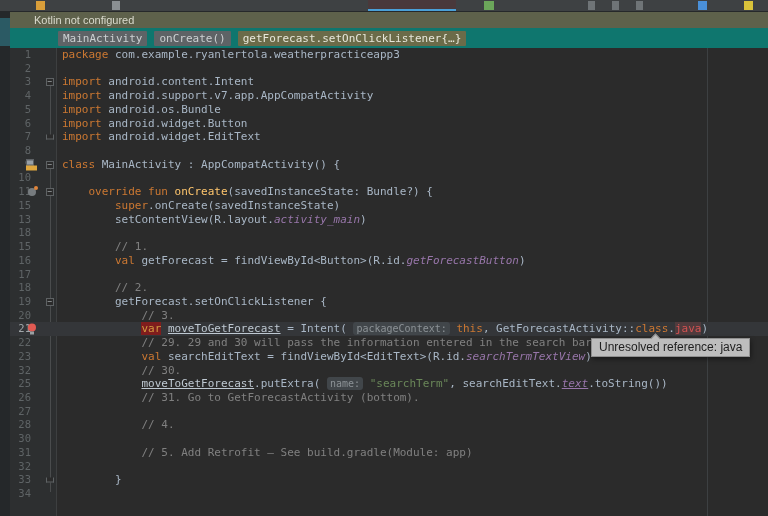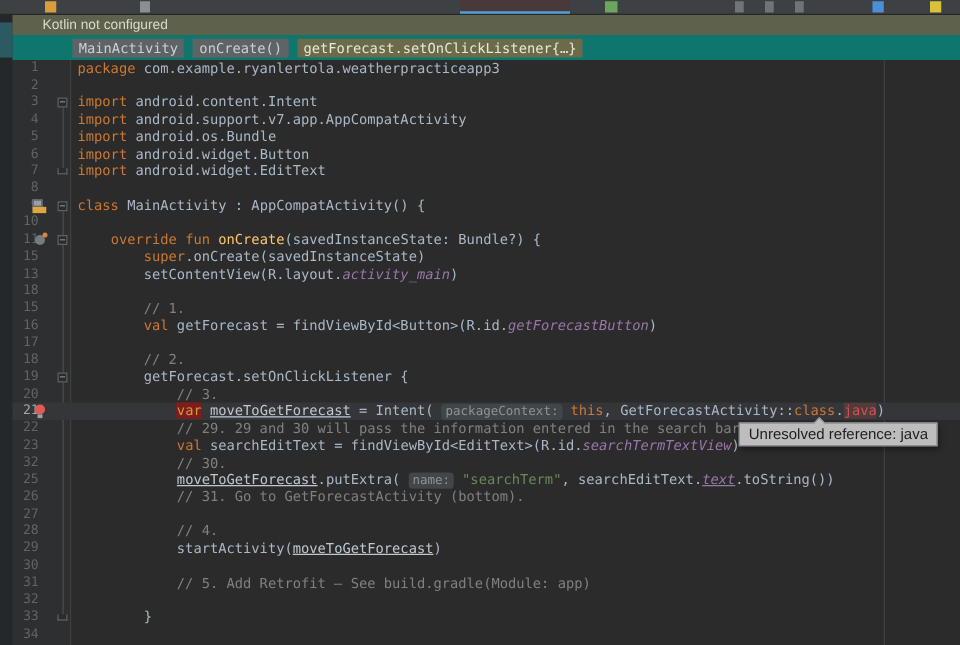--- a/index.html
+++ b/index.html
@@ -291,26 +291,20 @@
         <div class="code"></div>
       </div>
       <div class="row">
         <div class="gutter">
           <span class="ln">28</span>
         </div>
         <div class="code"><span class="tk-cmt">            // 4.</span></div>
       </div>
       <div class="row">
         <div class="gutter">
-          <span class="ln">29</span>
-        </div>
-        <div class="code"><span class="tk-pl">            startActivity(</span><span class="tk-und">moveToGetForecast</span><span class="tk-pl">)</span></div>
-      </div>
-      <div class="row">
-        <div class="gutter">
           <span class="ln">30</span>
         </div>
         <div class="code"></div>
       </div>
       <div class="row">
         <div class="gutter">
           <span class="ln">31</span>
         </div>
         <div class="code"><span class="tk-cmt">            // 5. Add Retrofit — See build.gradle(Module: app)</span></div>
       </div>

